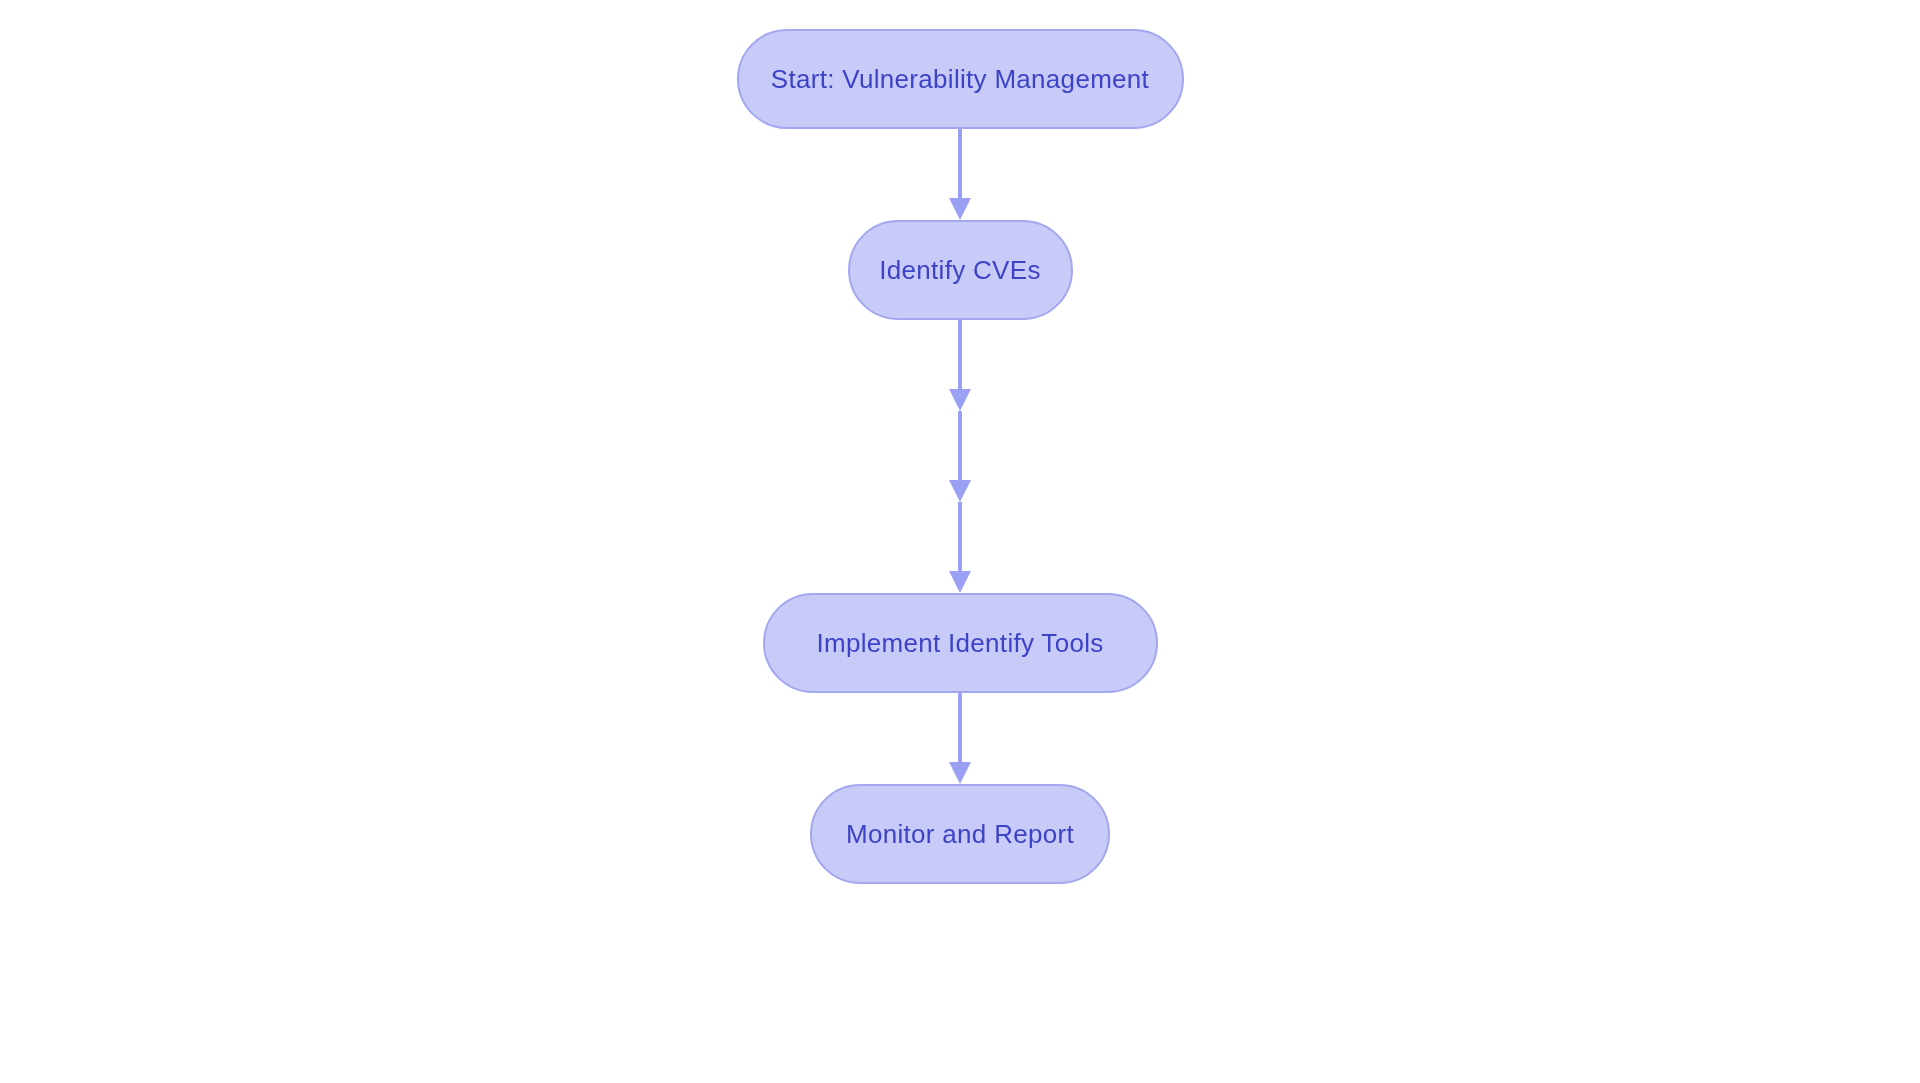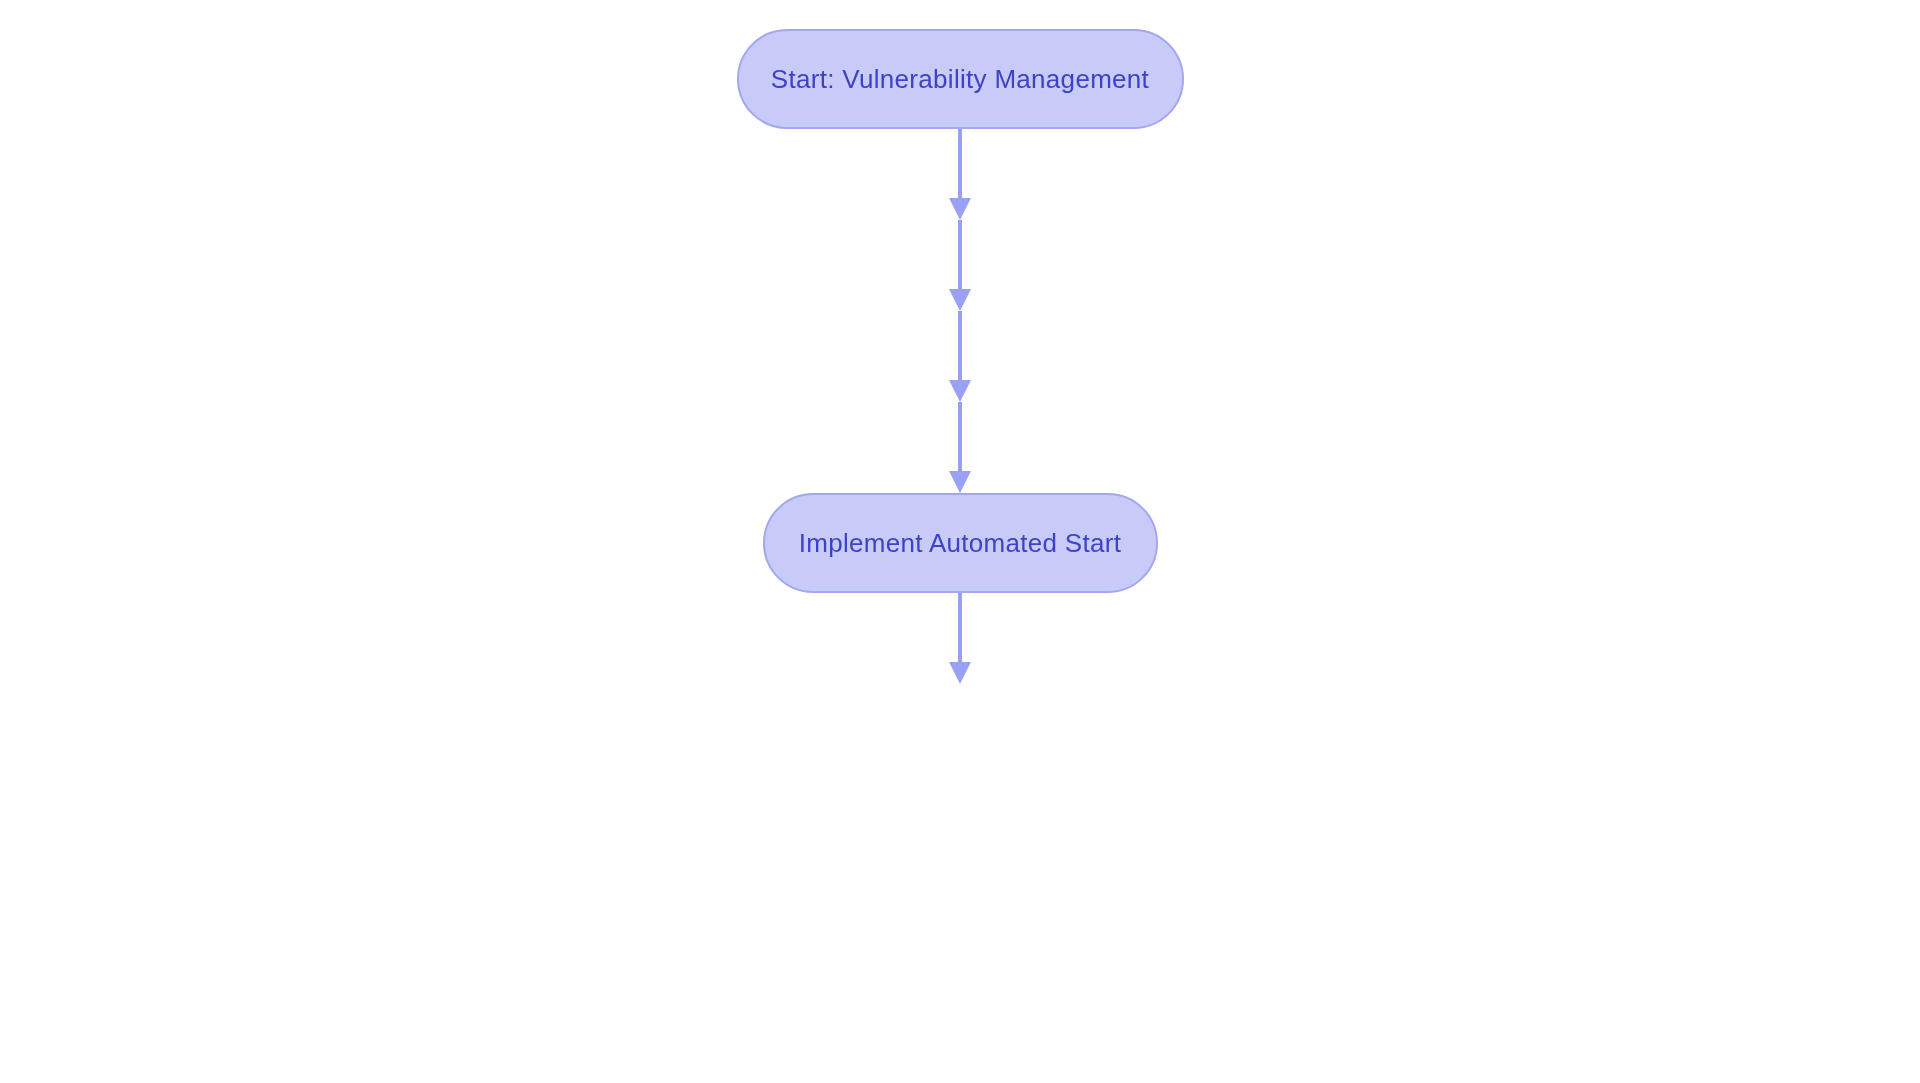--- a/index.html
+++ b/index.html
@@ -60,41 +60,47 @@
 
   <div class="node node-w0">
     <span class="node-label">Start: Vulnerability Management</span>
   </div>
 
   <svg class="arrow" viewBox="0 0 32 91" xmlns="http://www.w3.org/2000/svg">
     <line x1="16" y1="0" x2="16" y2="72" stroke-width="4" stroke="#9aa0f3"></line>
     <polygon points="5,69 27,69 16,91" fill="#9aa0f3"></polygon>
   </svg>
 
+  <div class="node node-w1">
+    <span class="node-label">Identify CVEs</span>
+  </div>
 
   <svg class="arrow" viewBox="0 0 32 91" xmlns="http://www.w3.org/2000/svg">
     <line x1="16" y1="0" x2="16" y2="72" stroke-width="4" stroke="#9aa0f3"></line>
     <polygon points="5,69 27,69 16,91" fill="#9aa0f3"></polygon>
   </svg>
 
 
   <svg class="arrow" viewBox="0 0 32 91" xmlns="http://www.w3.org/2000/svg">
     <line x1="16" y1="0" x2="16" y2="72" stroke-width="4" stroke="#9aa0f3"></line>
     <polygon points="5,69 27,69 16,91" fill="#9aa0f3"></polygon>
   </svg>
 
 
   <svg class="arrow" viewBox="0 0 32 91" xmlns="http://www.w3.org/2000/svg">
     <line x1="16" y1="0" x2="16" y2="72" stroke-width="4" stroke="#9aa0f3"></line>
     <polygon points="5,69 27,69 16,91" fill="#9aa0f3"></polygon>
   </svg>
 
   <div class="node node-w4">
-    <span class="node-label">Implement Automated Start</span>
+    <span class="node-label">Implement Identify Tools</span>
   </div>
 
   <svg class="arrow" viewBox="0 0 32 91" xmlns="http://www.w3.org/2000/svg">
     <line x1="16" y1="0" x2="16" y2="72" stroke-width="4" stroke="#9aa0f3"></line>
     <polygon points="5,69 27,69 16,91" fill="#9aa0f3"></polygon>
   </svg>
 
+  <div class="node node-w5">
+    <span class="node-label">Monitor and Report</span>
+  </div>
 
 </div>
 
 </body></html>

